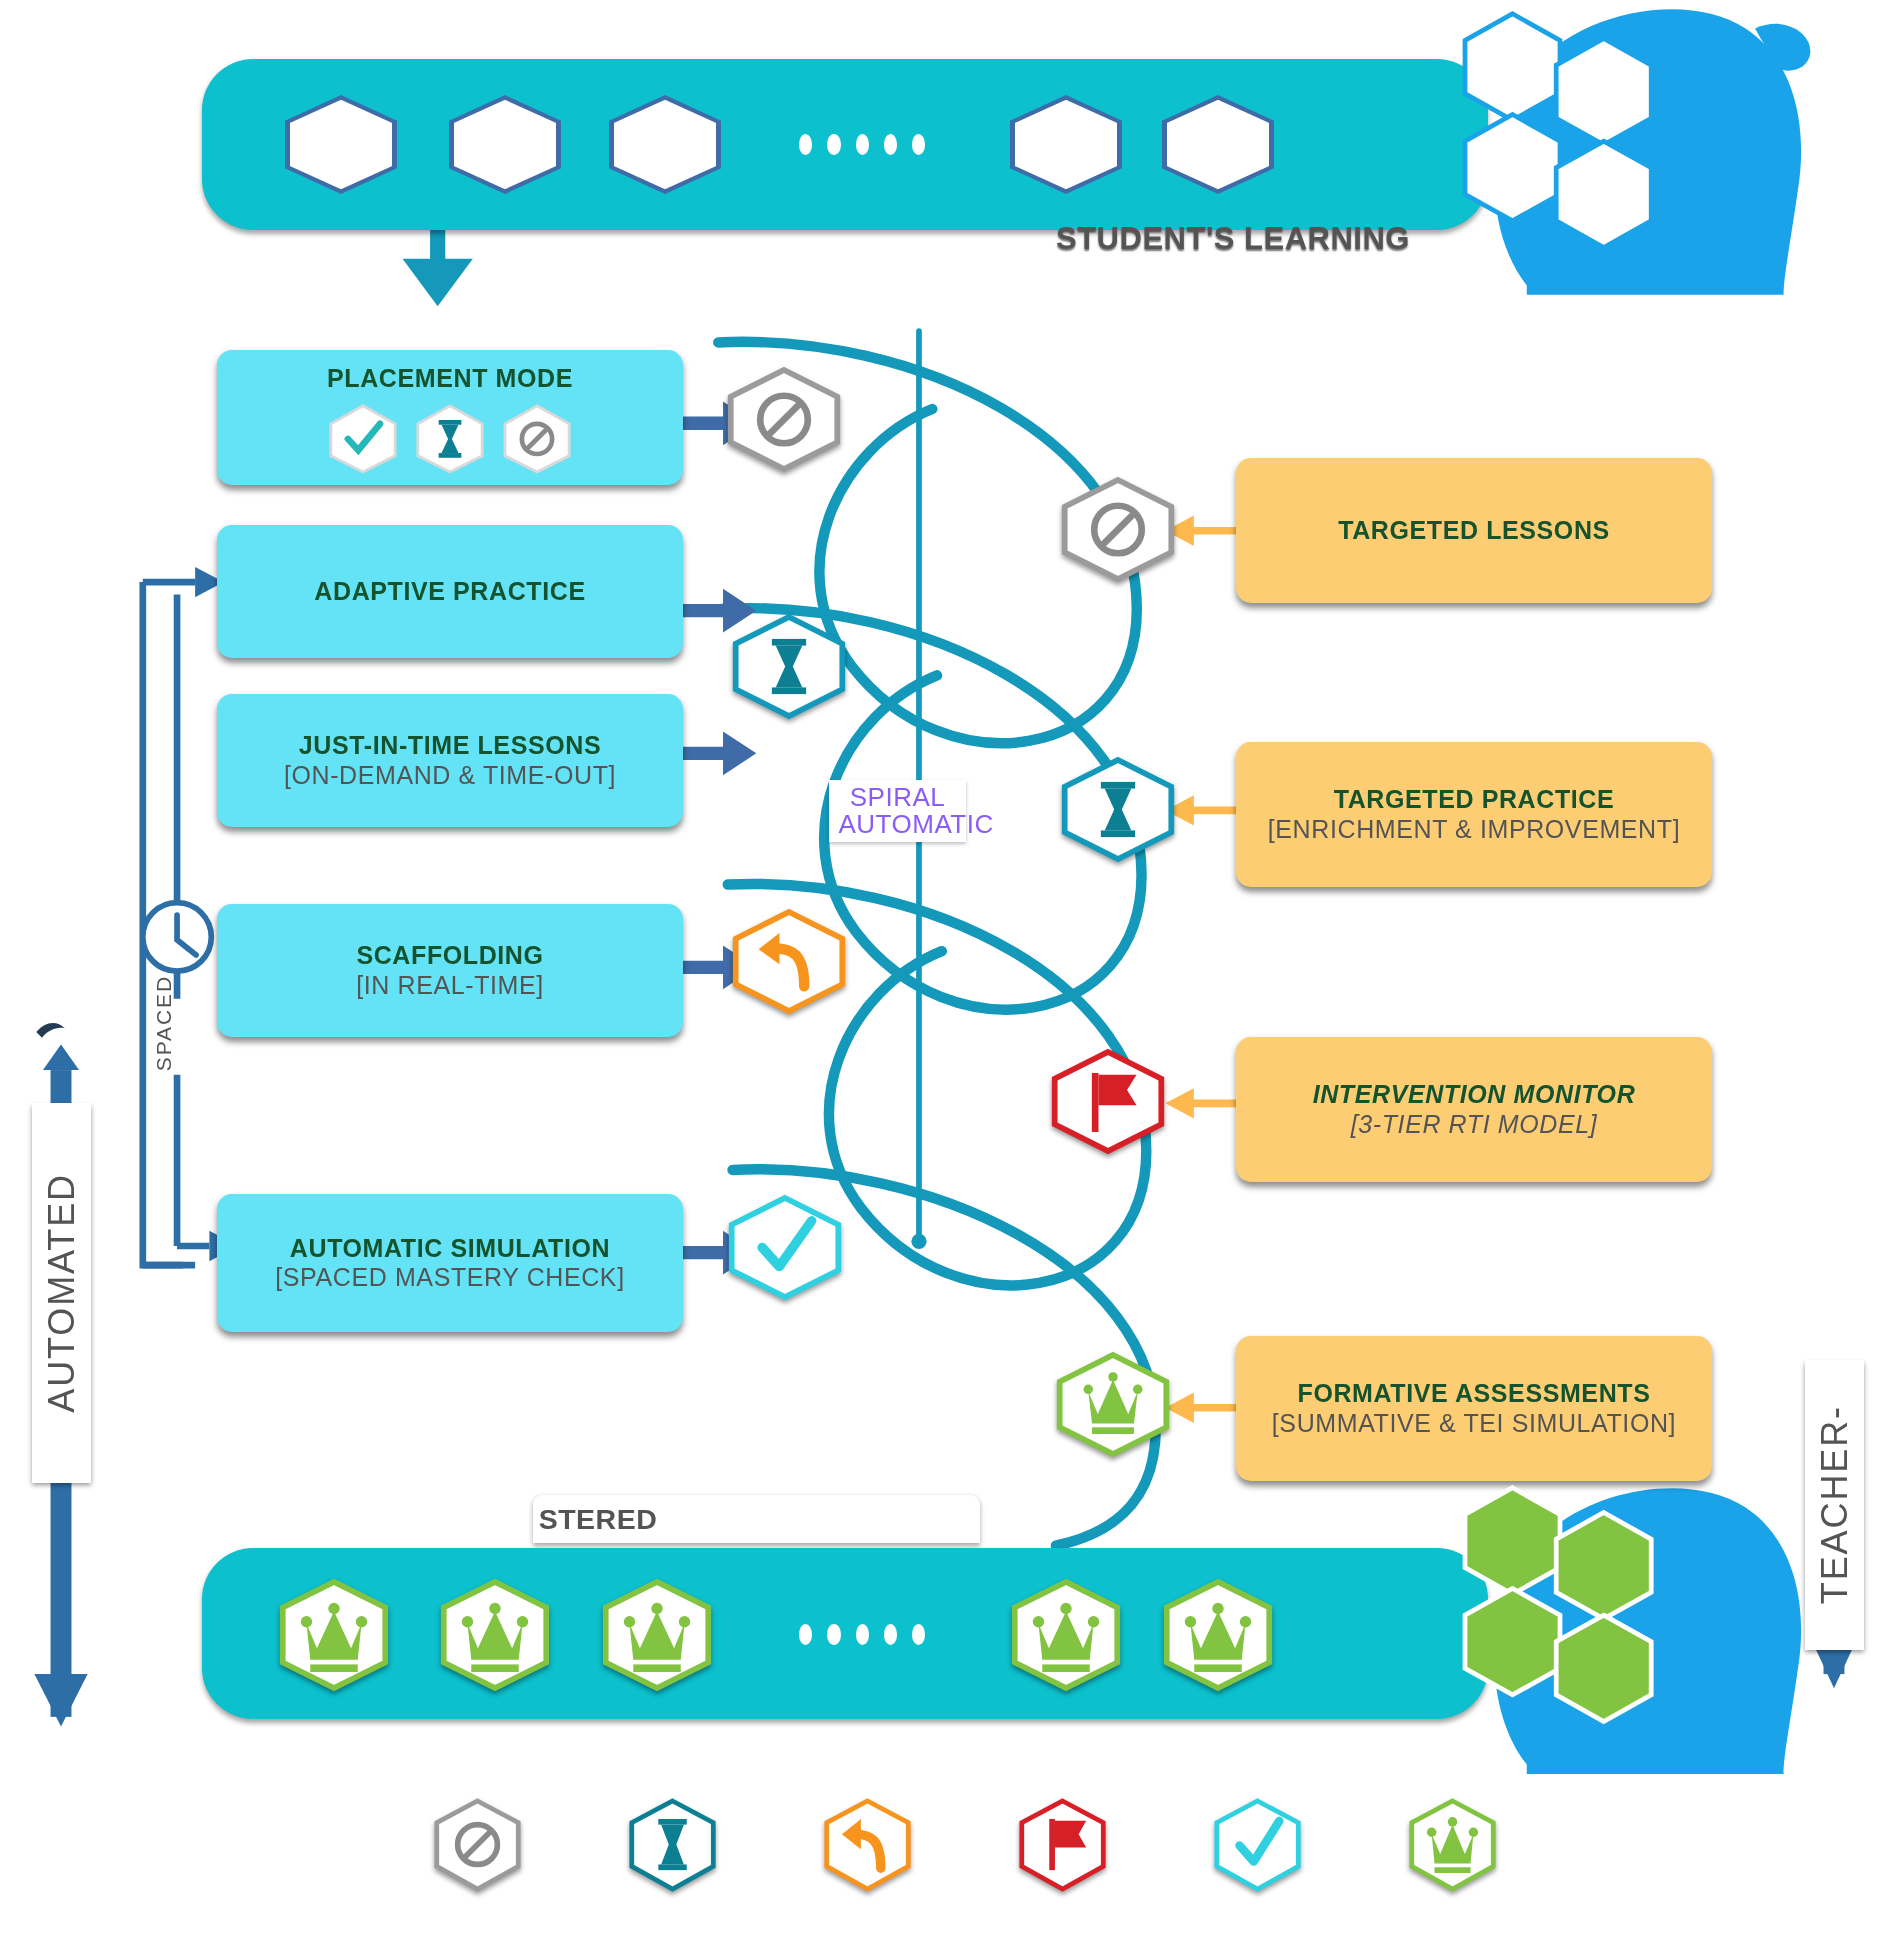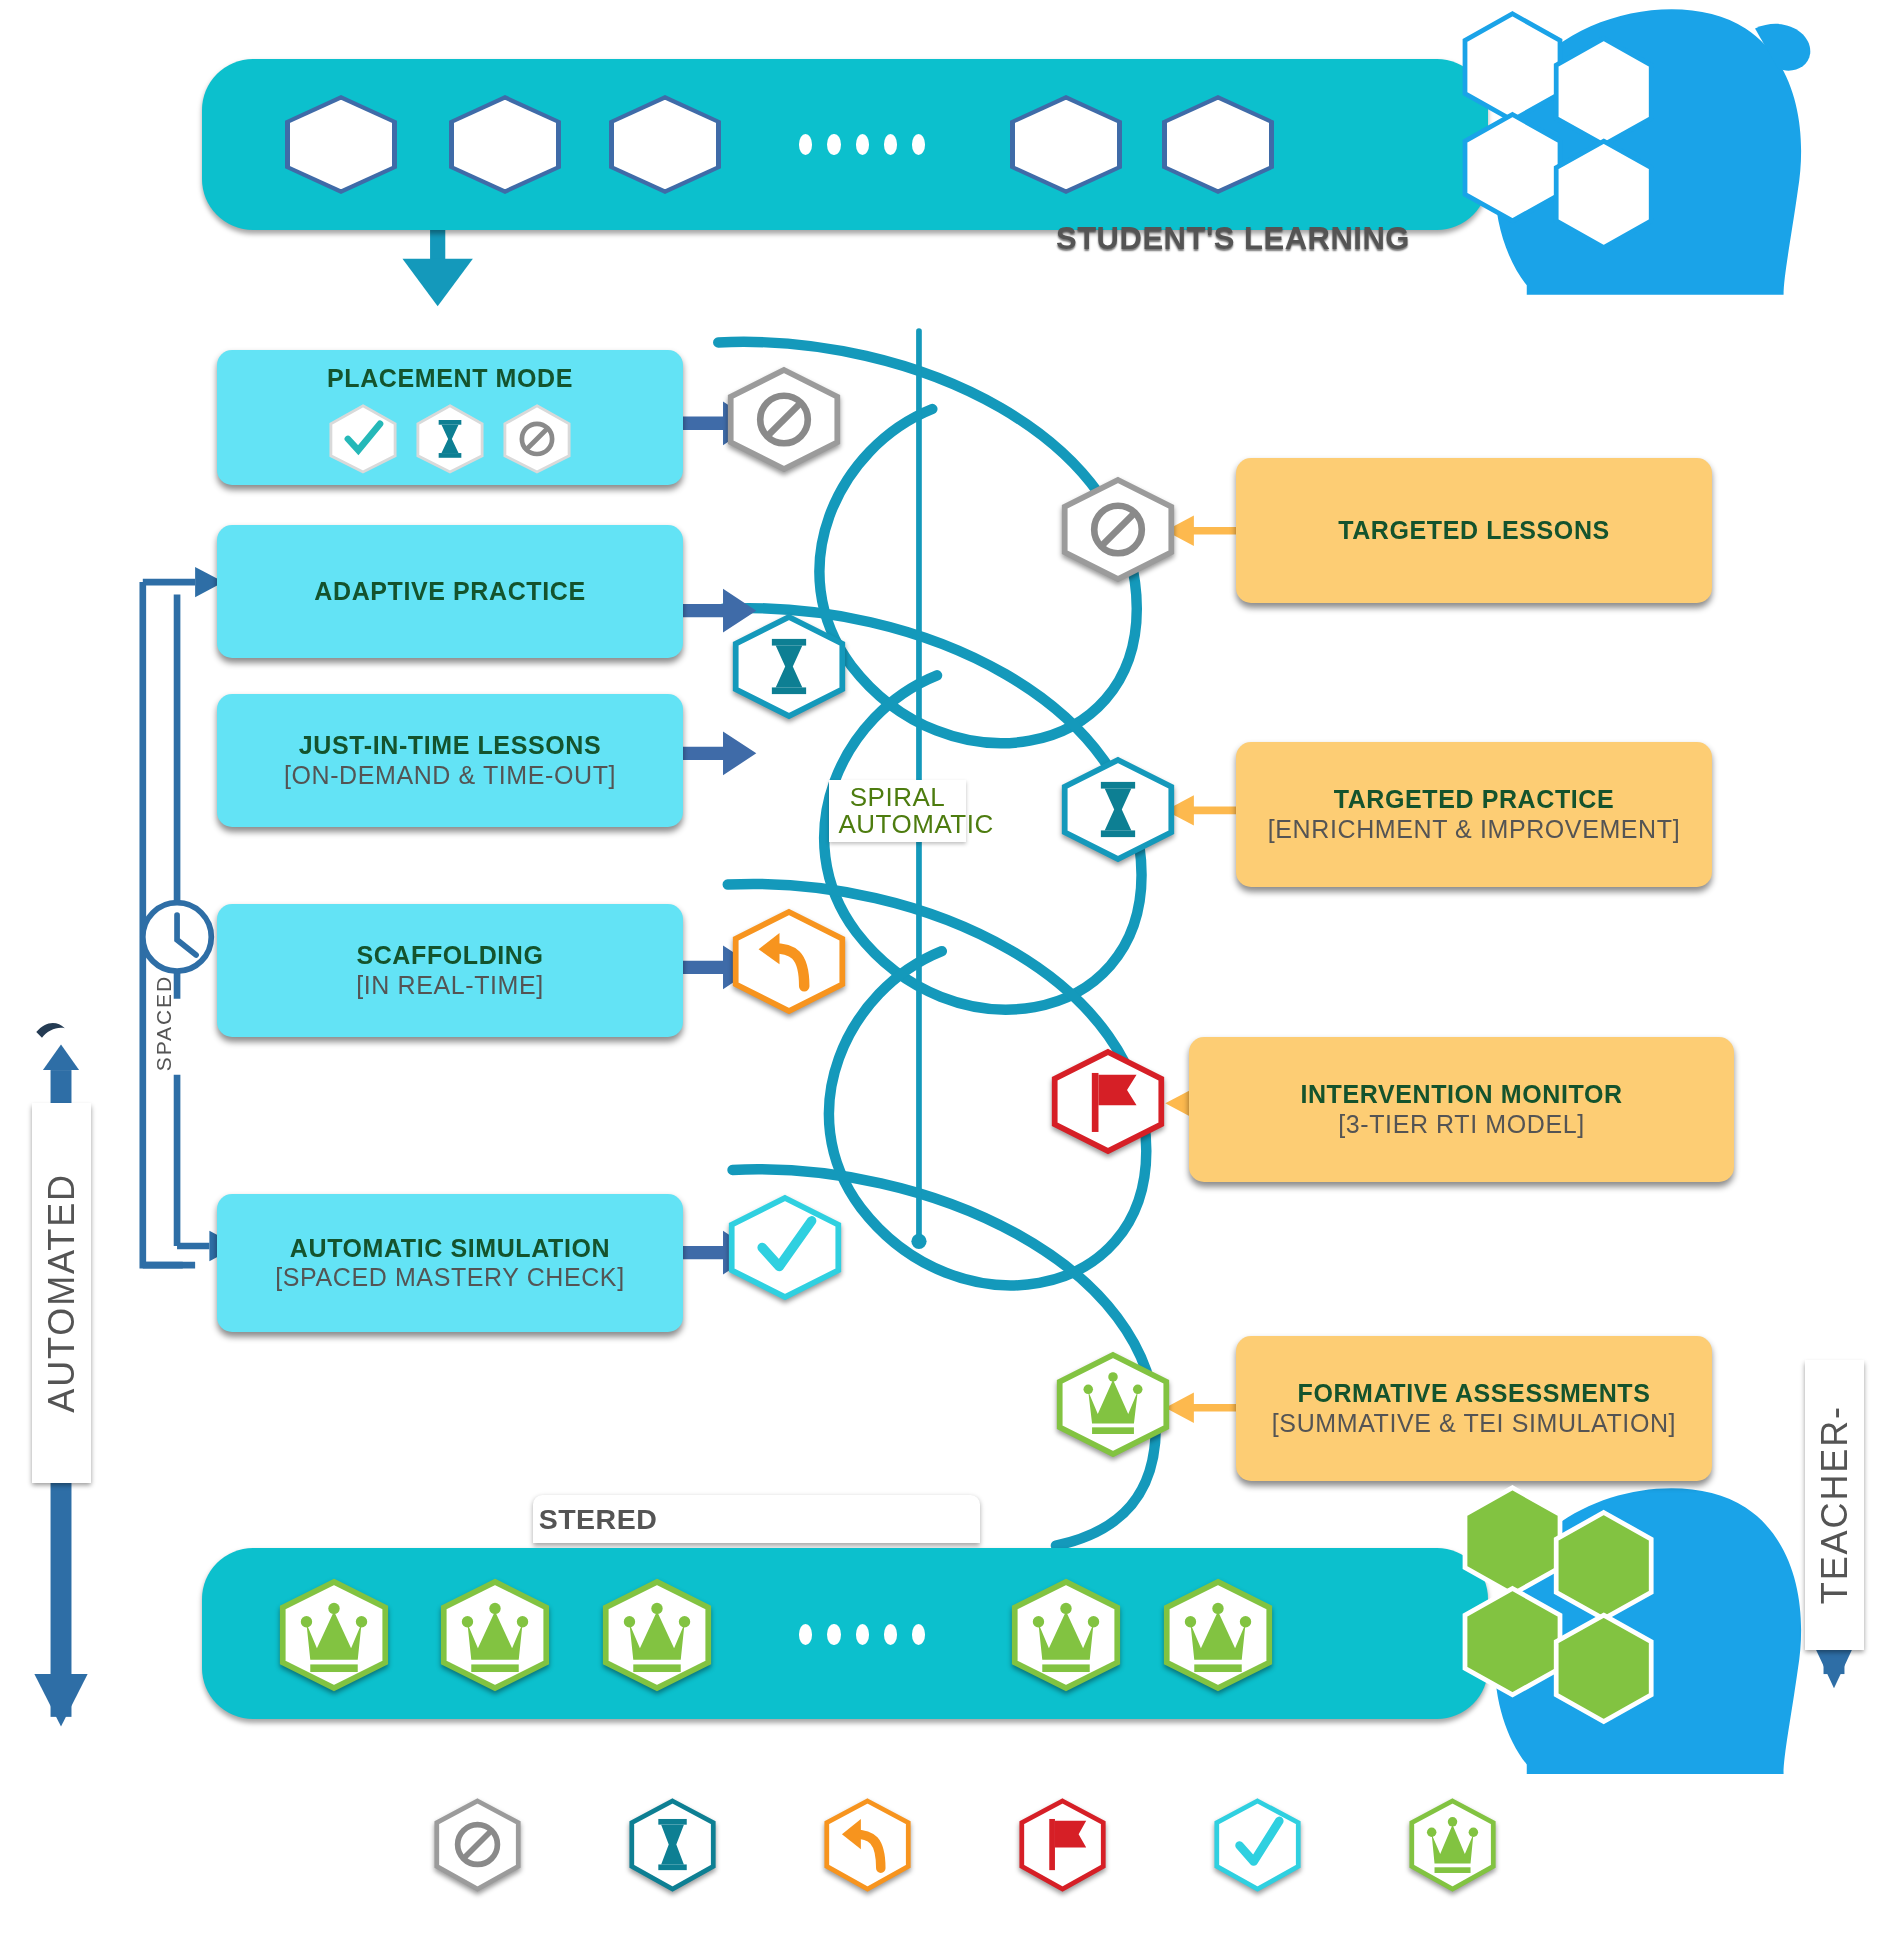--- a/index.html
+++ b/index.html
@@ -60,21 +60,21 @@
   .vlabel span {
     writing-mode:vertical-rl; transform:rotate(180deg);
     font-size:36px; letter-spacing:1.9px; color:#545454;
   }
 
   .spiral-label {
     position:absolute;
     background:#ffffff;
     padding:3.8px 9.5px;
     text-align:center;
-    color:#4d7c0f;
+    color:#8b5cf6;
     font-size:26px;
     line-height:1.05;
     letter-spacing:0.5px;
     box-shadow:0 1.9px 3.8px rgba(0,0,0,.25);
   }
 
   .mastered-plate{
     position:absolute;
     background:#ffffff;
     border-radius:9.5px 9.5px 0 0;
@@ -337,21 +337,21 @@
 
   <div class="card orange" style="left:1236px; top:458px; width:476px; height:145px;border-radius:15px;">
     <div class="t1">TARGETED LESSONS</div>
   </div>
 
   <div class="card orange" style="left:1236px; top:742px; width:476px; height:145px;">
     <div class="t1">TARGETED PRACTICE</div>
     <div class="t2">[ENRICHMENT &amp; IMPROVEMENT]</div>
   </div>
 
-  <div class="card orange" style="left:1189px; top:1037px; width:545px; height:145px;">
+  <div class="card orange" style="left:1236px; top:1037px; width:476px; height:145px;font-style:italic;">
     <div class="t1">INTERVENTION MONITOR</div>
     <div class="t2">[3-TIER RTI MODEL]</div>
   </div>
 
   <div class="card orange" style="left:1236px; top:1336px; width:476px; height:145px;">
     <div class="t1">FORMATIVE ASSESSMENTS</div>
     <div class="t2">[SUMMATIVE &amp; TEI SIMULATION]</div>
   </div>
 
   <div class="mastered-plate" style="left:533px; top:1495px; width:447px; height:48px;">

